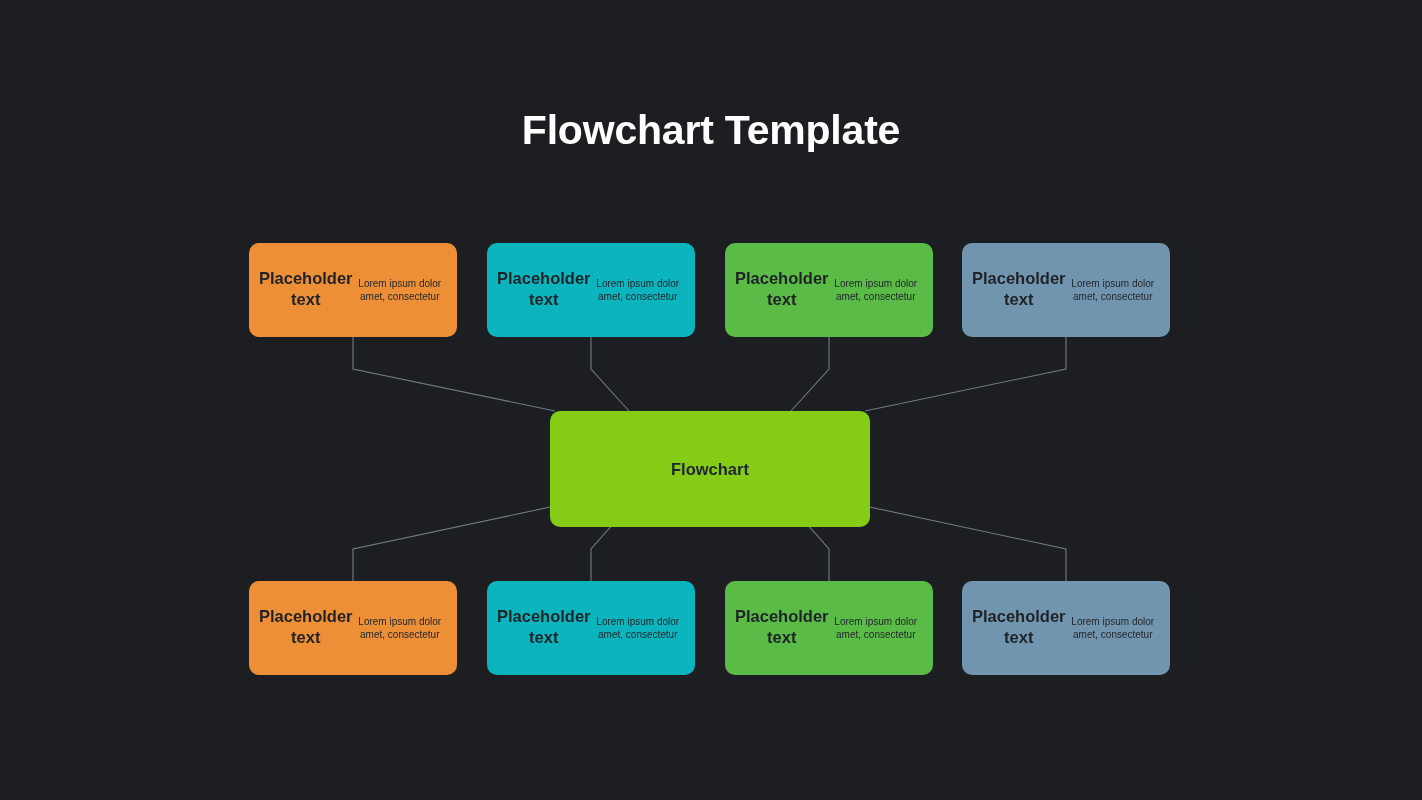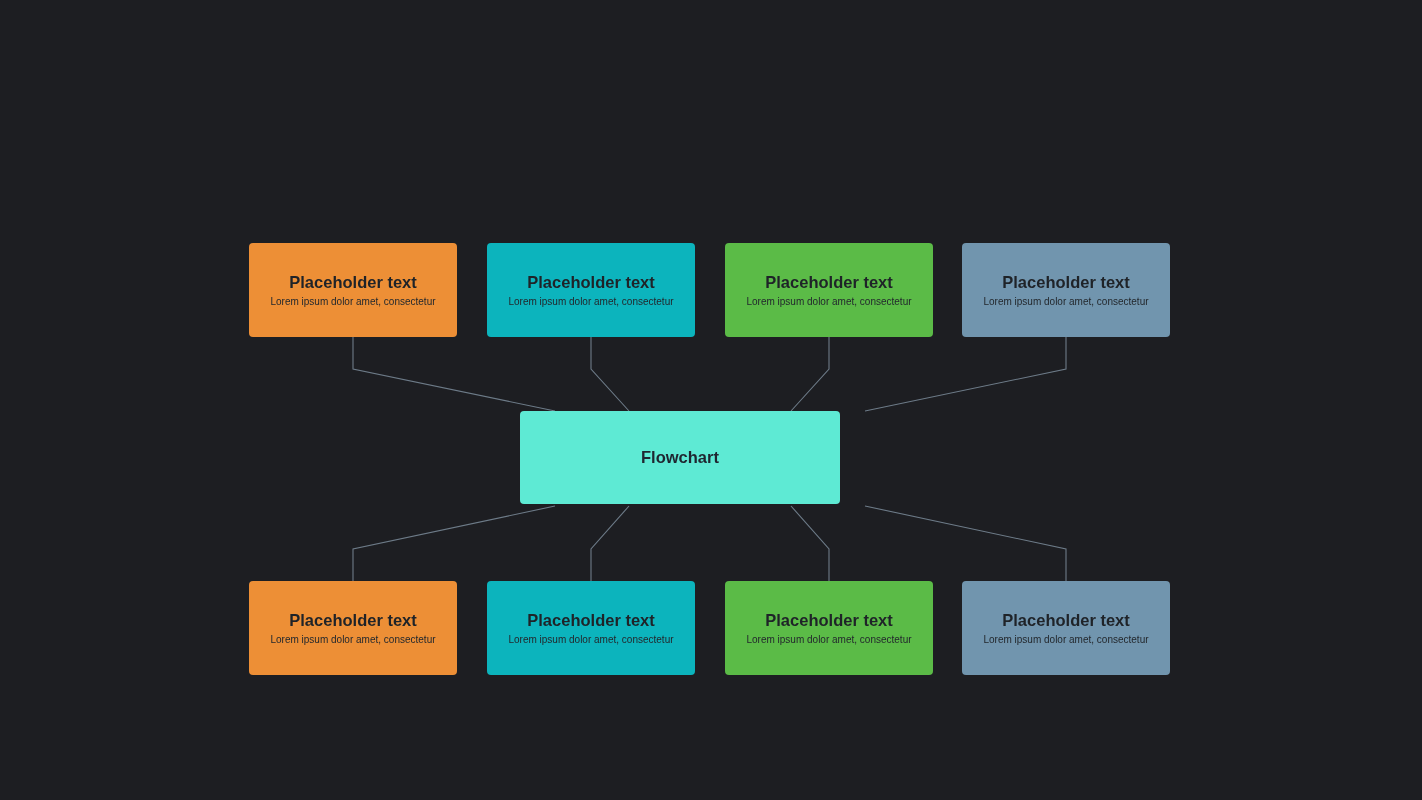--- a/index.html
+++ b/index.html
@@ -40,23 +40,23 @@
     left: 0;
     width: 1422px;
     height: 800px;
     pointer-events: none;
   }
 
   
   .node {
     position: absolute;
     box-sizing: border-box;
-    border-radius: 4px;
+    border-radius: 10px;
     display: flex;
-    flex-direction: column;
+    flex-direction: row;
     align-items: center;
     justify-content: center;
     text-align: center;
     padding: 0 10px;
   }
   .leaf {
     width: 208px;
     height: 94px;
   }
   .leaf .n-title {
@@ -68,45 +68,46 @@
   }
   .leaf .n-body {
     font-size: 10px;
     font-weight: normal;
     color: #23282d;
     line-height: 1.33;
     max-width: 185px;
   }
 
   #center-node {
-    left: 520px;
+    left: 550px;
     top: 411px;
     width: 320px;
-    height: 93px;
-    background: #5eead4;
+    height: 116px;
+    background: #84cc16;
   }
   #center-node .c-label {
     font-size: 16.5px;
     font-weight: bold;
     color: #1f2630;
   }
 
   
   .row-top  { top: 243px; }
   .row-bot  { top: 581px; }
   .col-1 { left: 249px; }
   .col-2 { left: 487px; }
   .col-3 { left: 725px; }
   .col-4 { left: 962px; }
 </style>
 </head>
 <body>
 
 <div id="stage">
 
+  <div id="title">Flowchart Template</div>
 
   <svg id="links" viewBox="0 0 1422 800" width="1422" height="800">
     <g fill="none" stroke="#6d7b88" stroke-width="1.1" stroke-linejoin="miter">
 
       <path d="M 353,337 L 353,369 L 555,411"></path>
       <path d="M 591,337 L 591,369 L 629,411"></path>
       <path d="M 829,337 L 829,369 L 791,411"></path>
       <path d="M 1066,337 L 1066,369 L 865,411"></path>
 
       <path d="M 555,506 L 353,549 L 353,581"></path>

